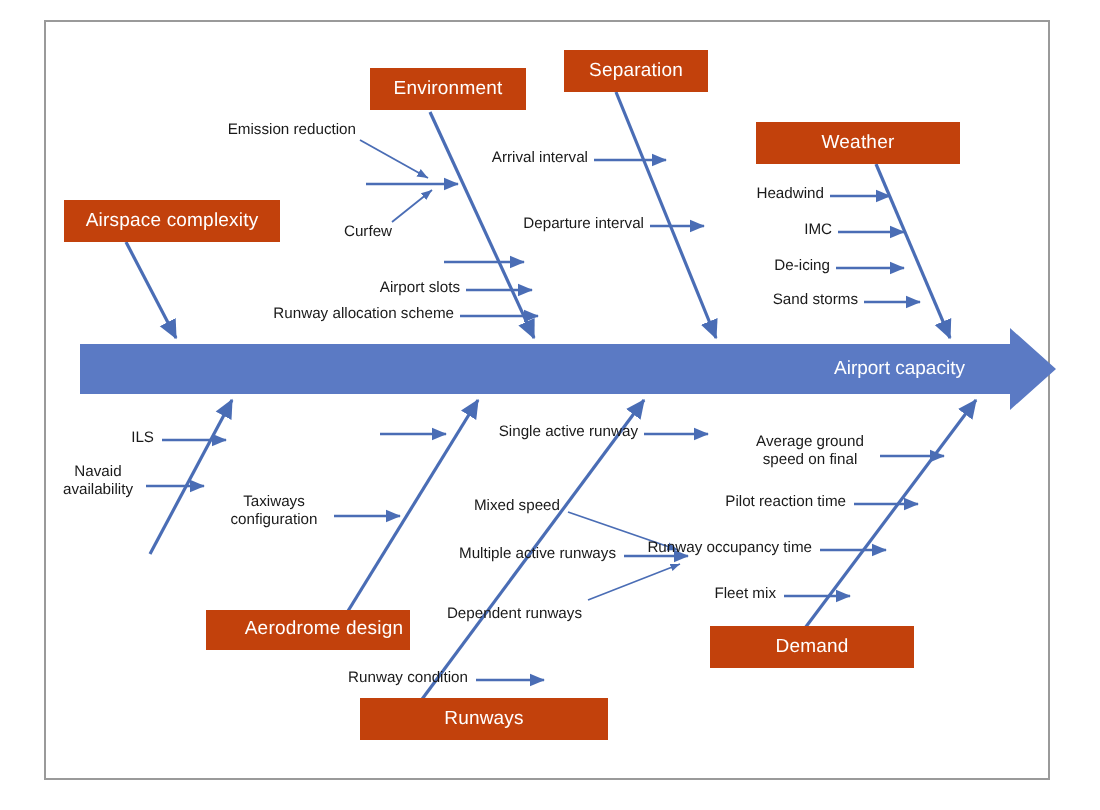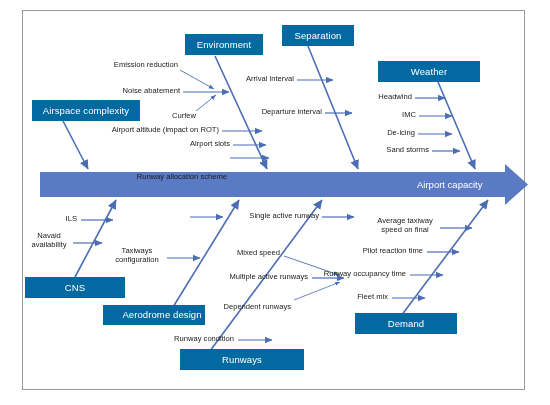--- a/index.html
+++ b/index.html
@@ -14,21 +14,21 @@
     position:absolute;
     left:22px;top:10px;
     width:503px;height:380px;
     border:1px solid #9a9a9a;
     box-sizing:border-box;
     background:#ffffff;
   }
   #canvas{position:absolute;left:0;top:0;width:550px;height:405px;}
   .cat-box{
     position:absolute;
-    background:#0369a1;
+    background:#c2410c;
     color:#ffffff;
     font-size:9.5px;
     display:flex;
     align-items:center;
     justify-content:center;
     text-align:center;
     line-height:1.05;
     letter-spacing:.1px;
     box-sizing:border-box;
     white-space:nowrap;
@@ -186,39 +186,36 @@
   <div class="spine-lbl" style="left:417px;top:179px;">Airport capacity</div>
 
   <div class="cat-box" style="left:32px;top:100px;width:108px;height:21px;">Airspace complexity</div>
 
   <div class="cat-box" style="left:185px;top:34px;width:78px;height:21px;">Environment</div>
 
   <div class="cat-box" style="left:282px;top:25px;width:72px;height:21px;">Separation</div>
 
   <div class="cat-box" style="left:378px;top:61px;width:102px;height:21px;">Weather</div>
 
-  <div class="cat-box" style="left:25px;top:277px;width:100px;height:21px;">CNS</div>
 
   <div class="cat-box" style="left:103px;top:305px;width:102px;height:20px;padding-left:16px;">Aerodrome design</div>
 
   <div class="cat-box" style="left:180px;top:349px;width:124px;height:21px;">Runways</div>
 
   <div class="cat-box" style="left:355px;top:313px;width:102px;height:21px;">Demand</div>
 
   <div class="cause-lbl" style="left:44px;top:61px;width:134px;">Emission reduction</div>
 
-  <div class="cause-lbl" style="left:62px;top:87px;width:118px;">Noise abatement</div>
 
   <div class="cause-lbl c" style="left:160px;top:112px;width:48px;">Curfew</div>
 
-  <div class="cause-lbl" style="left:72px;top:126px;width:147px;">Airport altitude (impact on ROT)</div>
 
   <div class="cause-lbl" style="left:150px;top:140px;width:80px;">Airport slots</div>
 
-  <div class="cause-lbl" style="left:110px;top:153px;width:117px;margin-top:20px;">Runway allocation scheme</div>
+  <div class="cause-lbl" style="left:110px;top:153px;width:117px;">Runway allocation scheme</div>
 
   <div class="cause-lbl" style="left:228px;top:75px;width:66px;">Arrival interval</div>
 
   <div class="cause-lbl" style="left:245px;top:108px;width:77px;">Departure interval</div>
 
   <div class="cause-lbl" style="left:353px;top:93px;width:59px;">Headwind</div>
 
   <div class="cause-lbl" style="left:378px;top:111px;width:38px;">IMC</div>
 
   <div class="cause-lbl" style="left:370px;top:129px;width:45px;">De-icing</div>
@@ -237,21 +234,21 @@
   <div class="cause-lbl" style="left:242px;top:212px;width:77px;">Single active runway</div>
 
   <div class="cause-lbl" style="left:230px;top:249px;width:50px;">Mixed speed</div>
 
   <div class="cause-lbl" style="left:218px;top:273px;width:90px;">Multiple active runways</div>
 
   <div class="cause-lbl" style="left:213px;top:303px;width:78px;">Dependent runways</div>
 
   <div class="cause-lbl" style="left:165px;top:335px;width:69px;">Runway condition</div>
 
-  <div class="cause-lbl c" style="left:374px;top:217px;width:62px;">Average taxiway
+  <div class="cause-lbl c" style="left:374px;top:217px;width:62px;">Average ground
 speed on final</div>
 
   <div class="cause-lbl" style="left:354px;top:247px;width:69px;">Pilot reaction time</div>
 
   <div class="cause-lbl" style="left:322px;top:270px;width:84px;">Runway occupancy time</div>
 
   <div class="cause-lbl" style="left:350px;top:293px;width:38px;">Fleet mix</div>
 
 </div>
 

